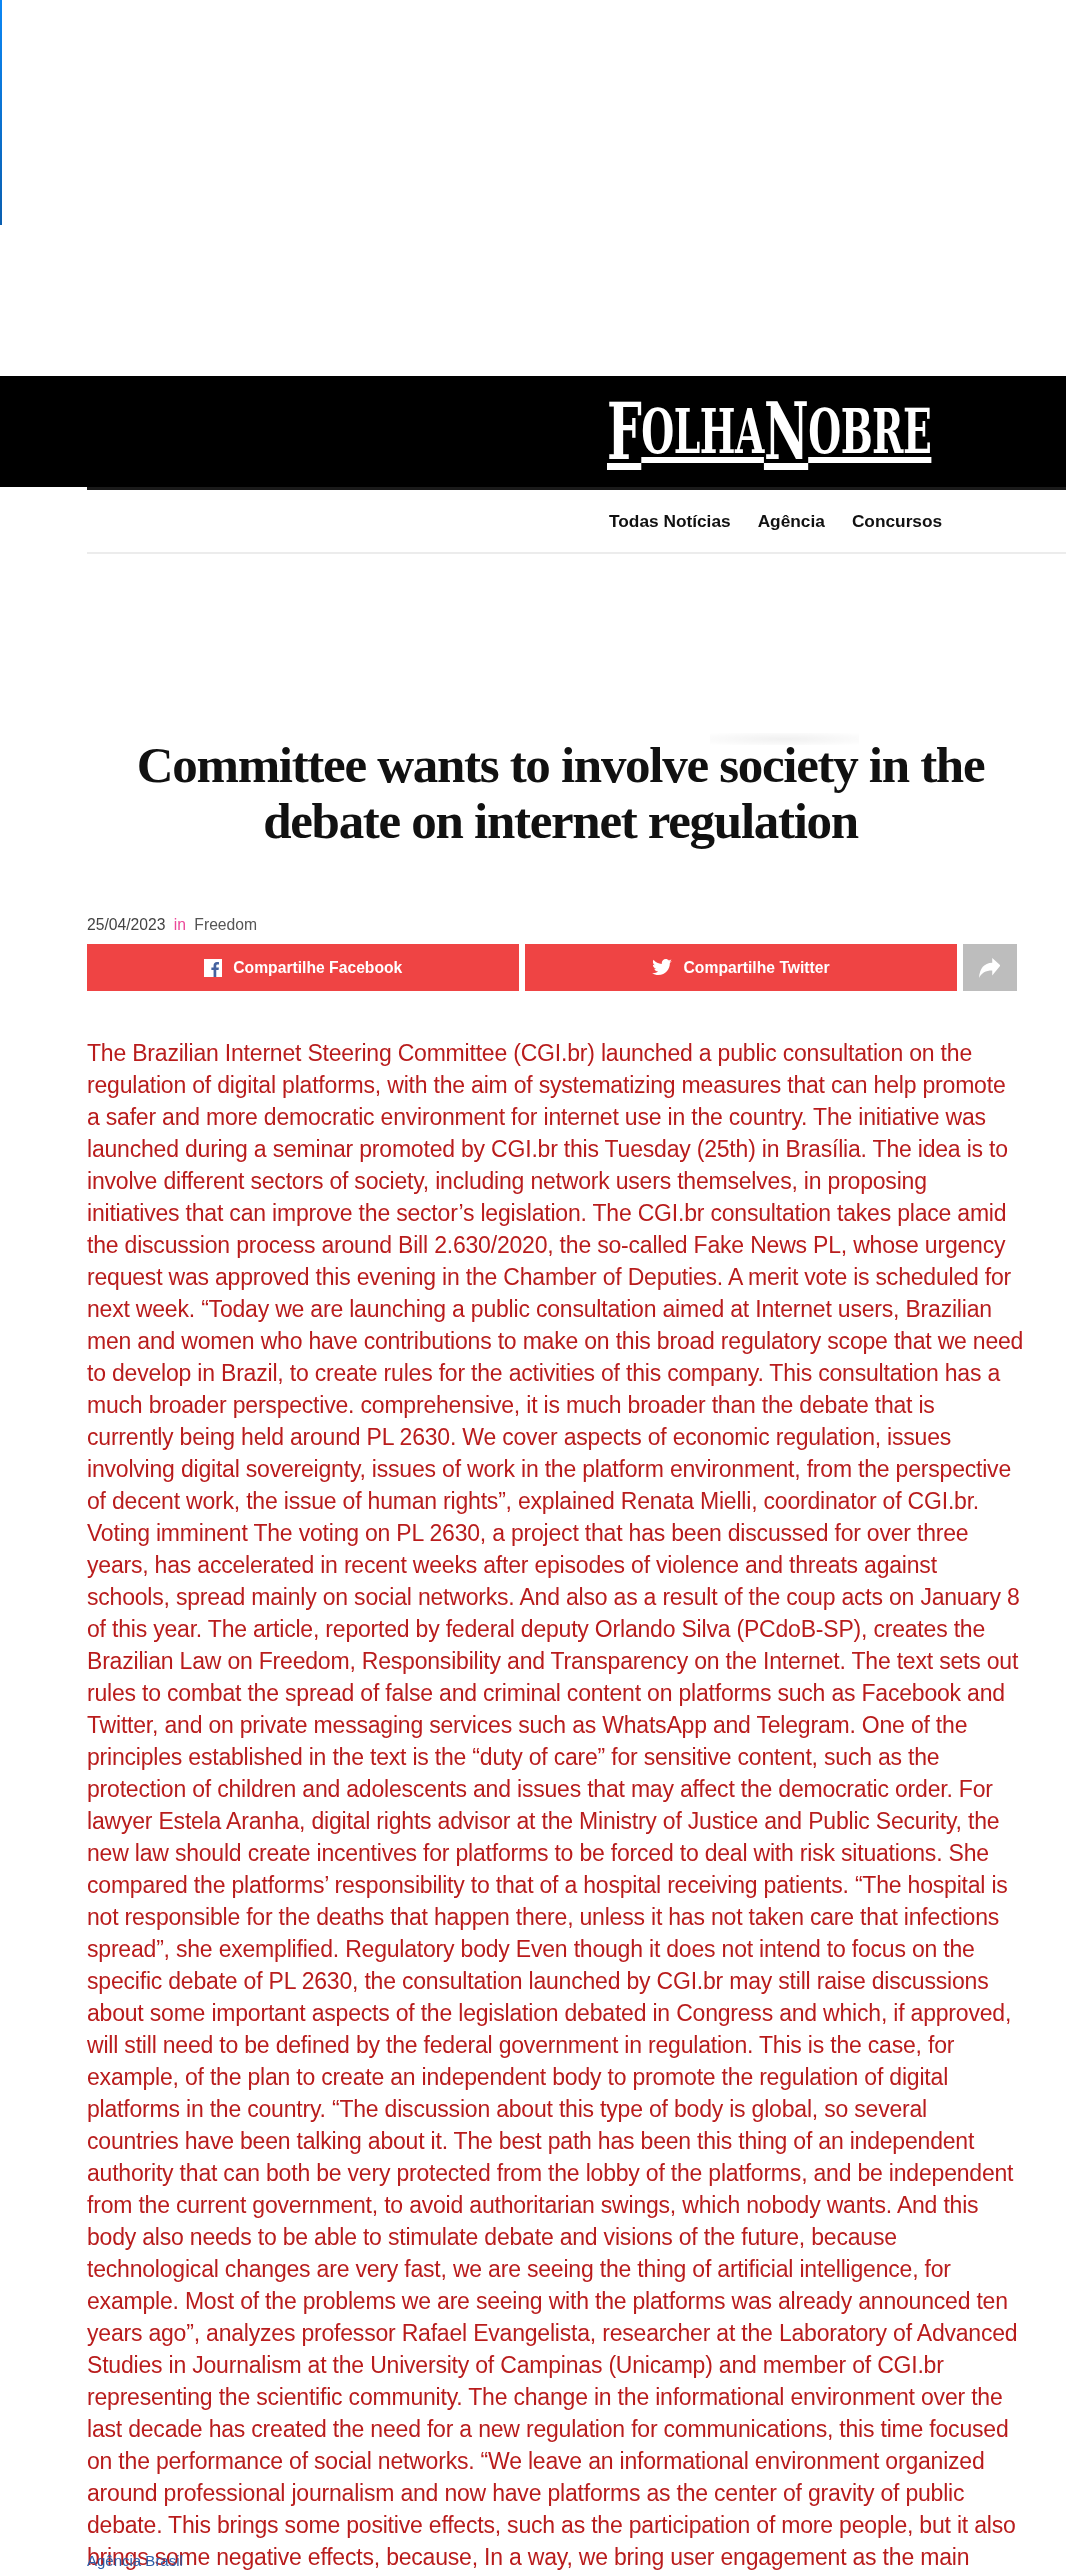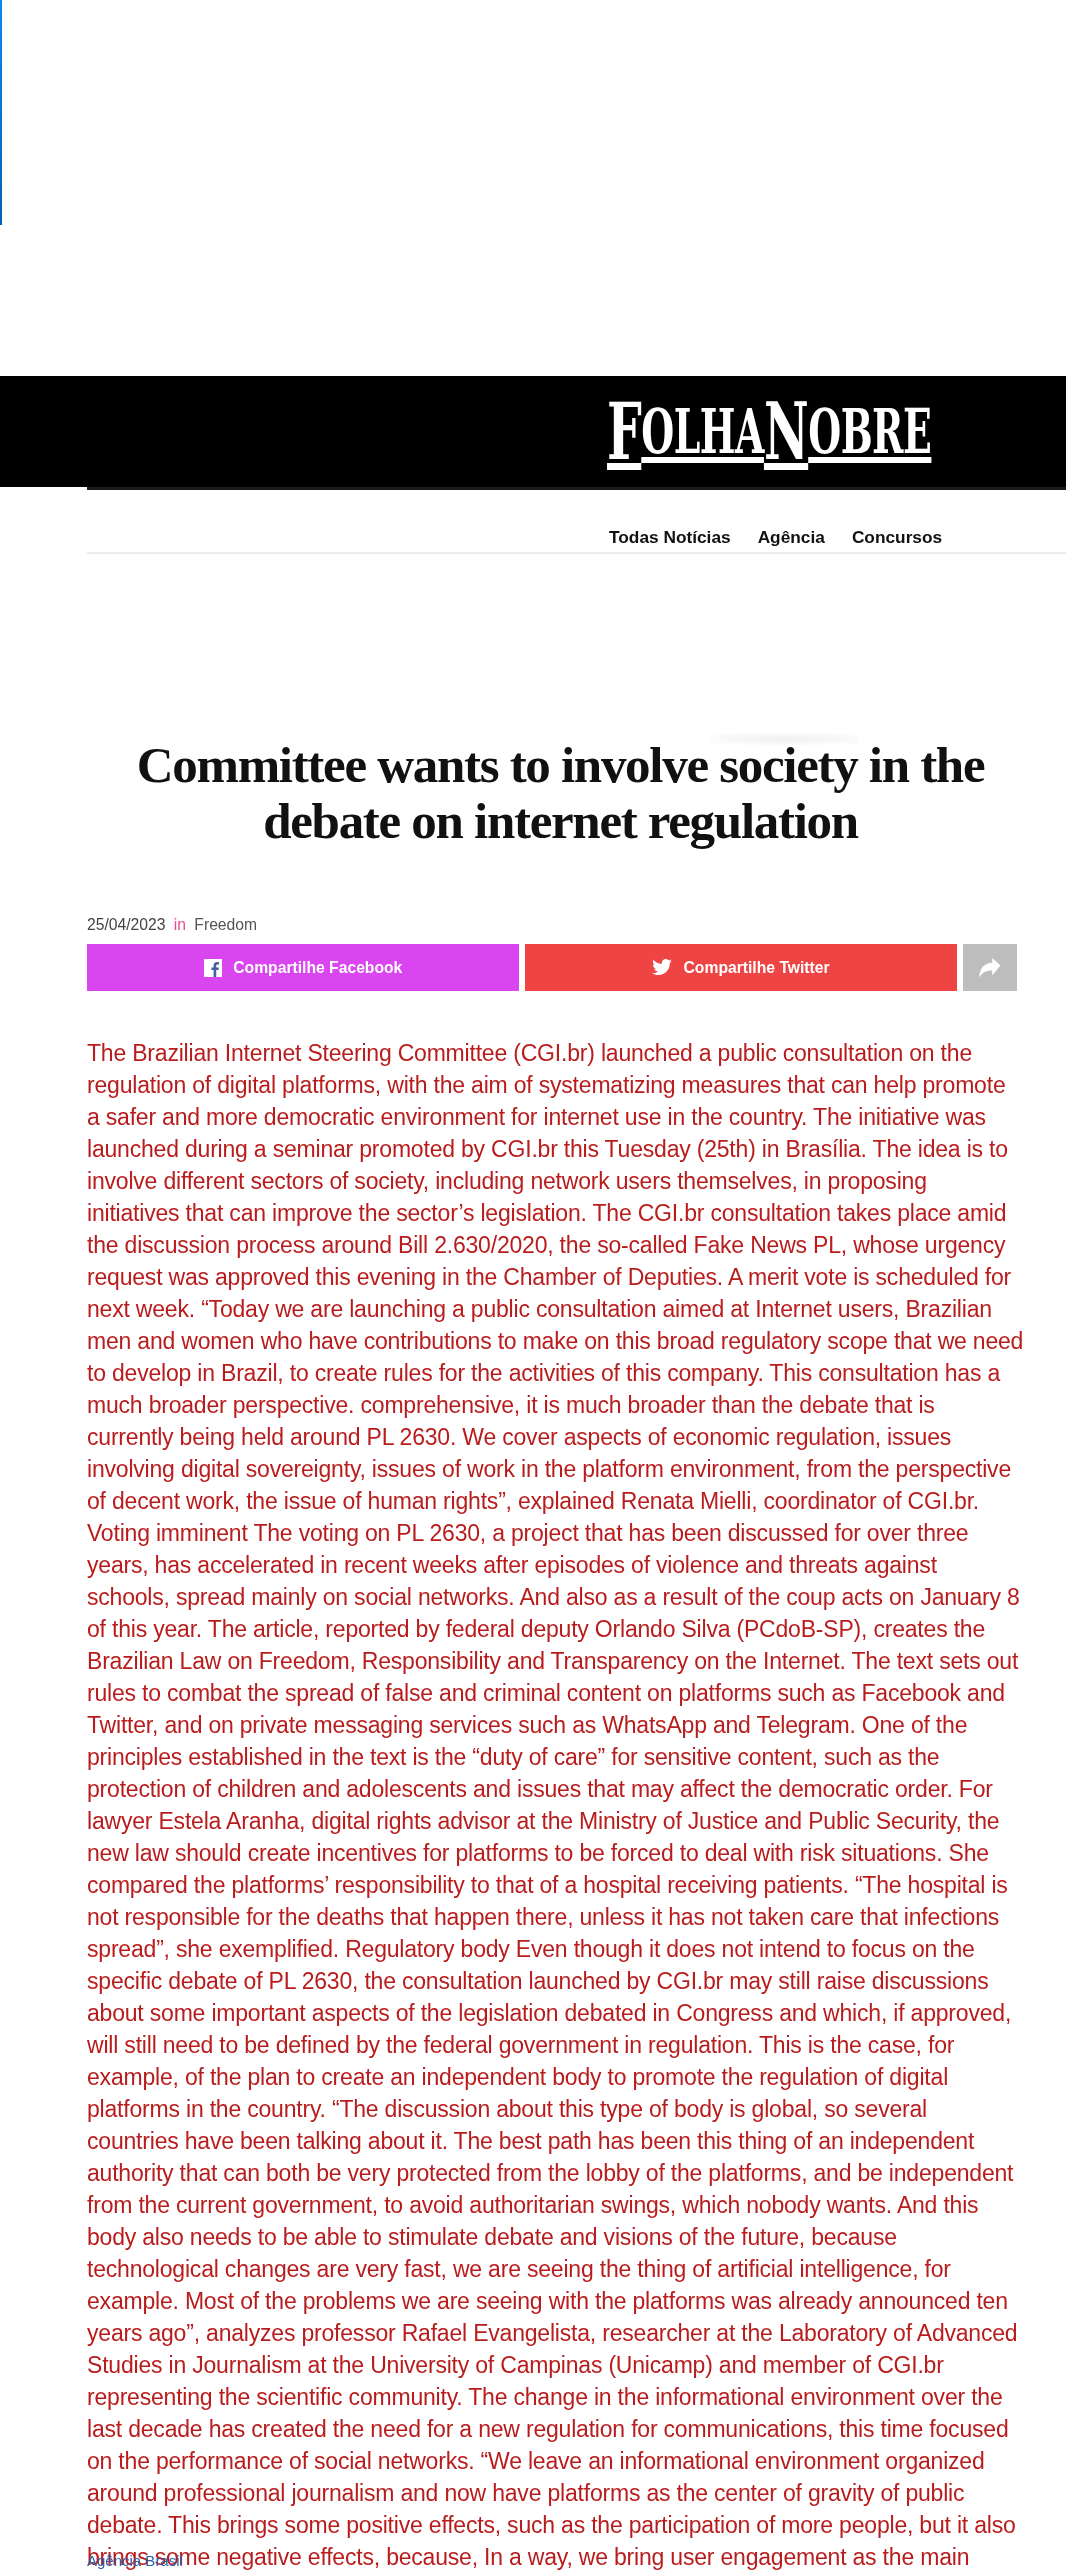--- a/index.html
+++ b/index.html
@@ -27,21 +27,21 @@
       font-weight: bold;
       letter-spacing: -0.8px;
       transform: scaleX(0.62); transform-origin: left center;
       white-space: nowrap;
     }
     .logo .big { font-size: 79px; line-height: 1; }
     .logo .small { font-size: 61px; line-height: 1; }
 
     .nav {
       position: absolute; left: 609px; top: 505px; height: 33px;
-      display: flex; align-items: center; gap: 27px; margin-top: 16px;
+      display: flex; align-items: center; gap: 27px;
     }
     .nav a {
       font-family: "Liberation Sans", sans-serif;
       font-size: 17.3px; font-weight: bold; color: #111111;
       text-decoration: none; white-space: nowrap;
     }
     .nav-divider {
       position: absolute; left: 87px; top: 552px; width: 980px; height: 1.7px;
       background: #ececec;
     }
@@ -68,21 +68,21 @@
 
     .share {
       position: absolute; left: 87px; top: 944px; height: 47px;
       display: flex; gap: 5.8px;
     }
     .share-btn {
       height: 47px; display: flex; align-items: center; justify-content: center; gap: 11.6px;
       color: #ffffff; font-weight: bold; font-size: 15.7px; border: none; cursor: pointer;
       font-family: "Liberation Sans", sans-serif;
     }
-    .share-fb { width: 432px; background: #d946ef; }
+    .share-fb { width: 432px; background: #ef4444; }
     .share-tw { width: 432px; background: #ef4444; }
     .share-more { width: 54px; background: #bdbdbd; }
     .icon { display: inline-flex; align-items: center; justify-content: center; }
 
     .body-text {
       position: absolute; left: 87px; top: 1037px; width: 937px;
       font-family: "Liberation Sans", sans-serif;
       font-size: 23px; line-height: 32px; color: #b91c1c;
       letter-spacing: -0.2px;
     }

